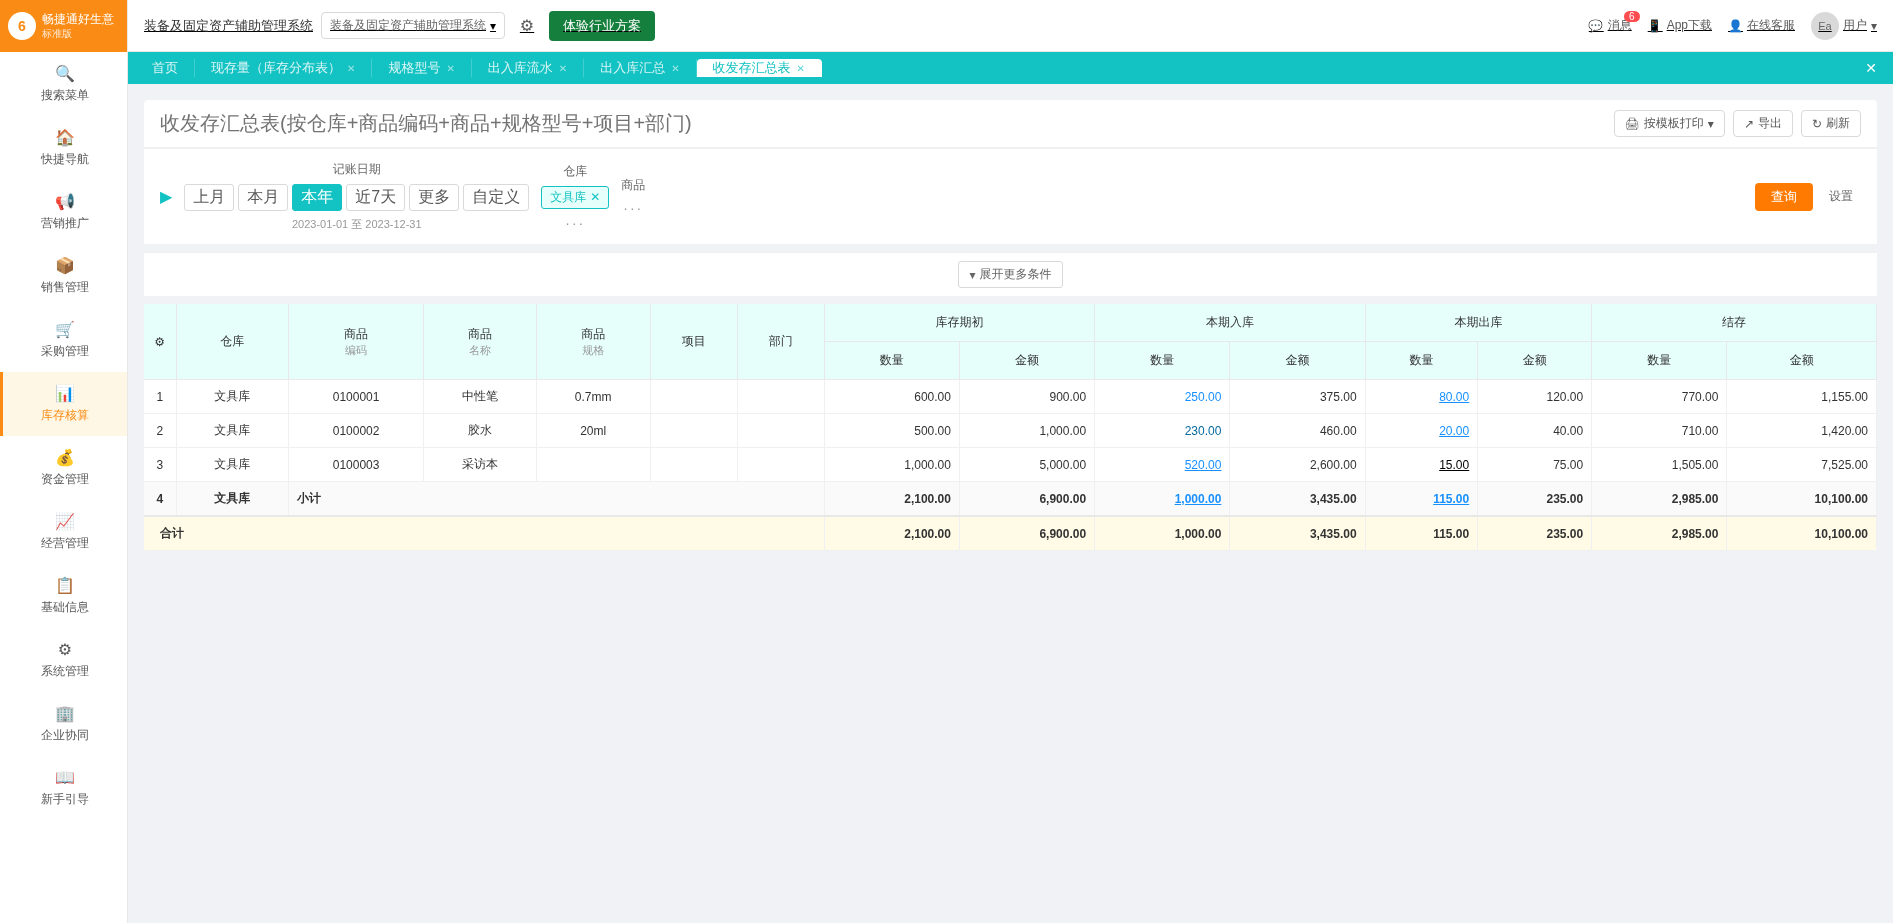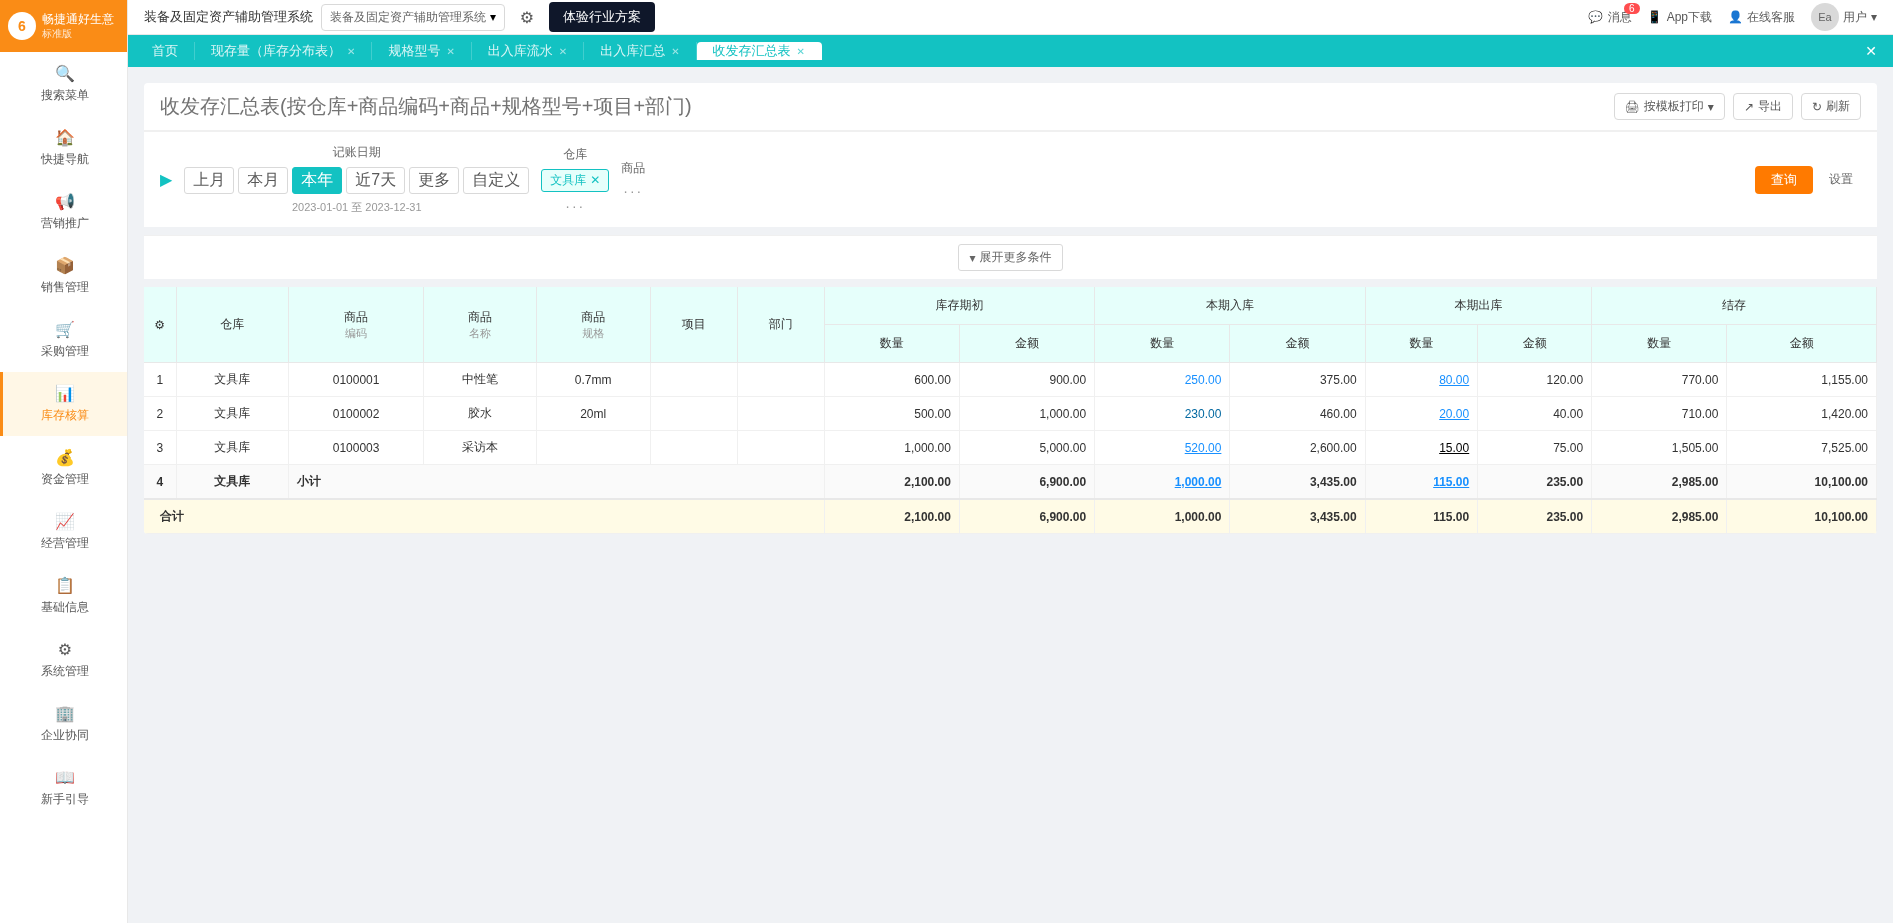--- a/index.html
+++ b/index.html
@@ -13,26 +13,26 @@
     .sidebar-logo-sub { font-size: 10px; color: rgba(255,255,255,0.8); }
     .sidebar-nav { flex: 1; overflow-y: auto; }
     .sidebar-item { display: flex; flex-direction: column; align-items: center; padding: 12px 8px; cursor: pointer; color: #595959; gap: 4px; font-size: 12px; border-left: 3px solid transparent; }
     .sidebar-item.active { background: #fff7e6; color: #fa8c16; border-left-color: #fa8c16; }
     .sidebar-item .icon { font-size: 16px; }
 
     
     .main { flex: 1; display: flex; flex-direction: column; overflow: hidden; }
 
     
-    .top-header { background: #fff; height: 35px; display: flex; align-items: center; justify-content: space-between; padding: 0 16px; border-bottom: 1px solid #e8e8e8; flex-shrink: 0; }
+    .top-header { background: #fff; height: 52px; display: flex; align-items: center; justify-content: space-between; padding: 0 16px; border-bottom: 1px solid #e8e8e8; flex-shrink: 0; text-decoration: underline; }
     .top-header-left { display: flex; align-items: center; gap: 8px; }
     .system-name { font-size: 13px; color: #333; }
     .header-dropdown { display: flex; align-items: center; gap: 4px; padding: 4px 8px; border: 1px solid #d9d9d9; border-radius: 4px; cursor: pointer; font-size: 12px; }
     .header-gear { width: 28px; height: 28px; display: flex; align-items: center; justify-content: center; cursor: pointer; color: #595959; font-size: 16px; }
-    .trial-btn { background: #0f172a; color: #fff; border: none; border-radius: 4px; padding: 6px 14px; cursor: pointer; font-size: 13px; }
+    .trial-btn { background: #15803d; color: #fff; border: none; border-radius: 4px; padding: 6px 14px; cursor: pointer; font-size: 13px; }
     .top-header-right { display: flex; align-items: center; gap: 16px; font-size: 12px; color: #595959; }
     .header-right-item { display: flex; align-items: center; gap: 4px; cursor: pointer; position: relative; }
     .badge { background: #ff4d4f; color: #fff; border-radius: 10px; padding: 0 4px; font-size: 10px; position: absolute; top: -6px; right: -8px; min-width: 16px; text-align: center; }
     .user-avatar { width: 28px; height: 28px; background: #d9d9d9; border-radius: 50%; display: flex; align-items: center; justify-content: center; font-size: 11px; color: #666; }
 
     
     .tab-bar { background: #13c2c2; display: flex; align-items: center; padding: 0 8px; flex-shrink: 0; overflow-x: auto; }
     .tab-item { display: flex; align-items: center; padding: 0 16px; color: rgba(255,255,255,0.85); font-size: 13px; cursor: pointer; gap: 6px; white-space: nowrap; border-right: 1px solid rgba(255,255,255,0.2); }
     .tab-item.active { background: #fff; color: #13c2c2; border-radius: 4px 4px 0 0; }
     .tab-close { font-size: 10px; color: inherit; opacity: 0.7; }

